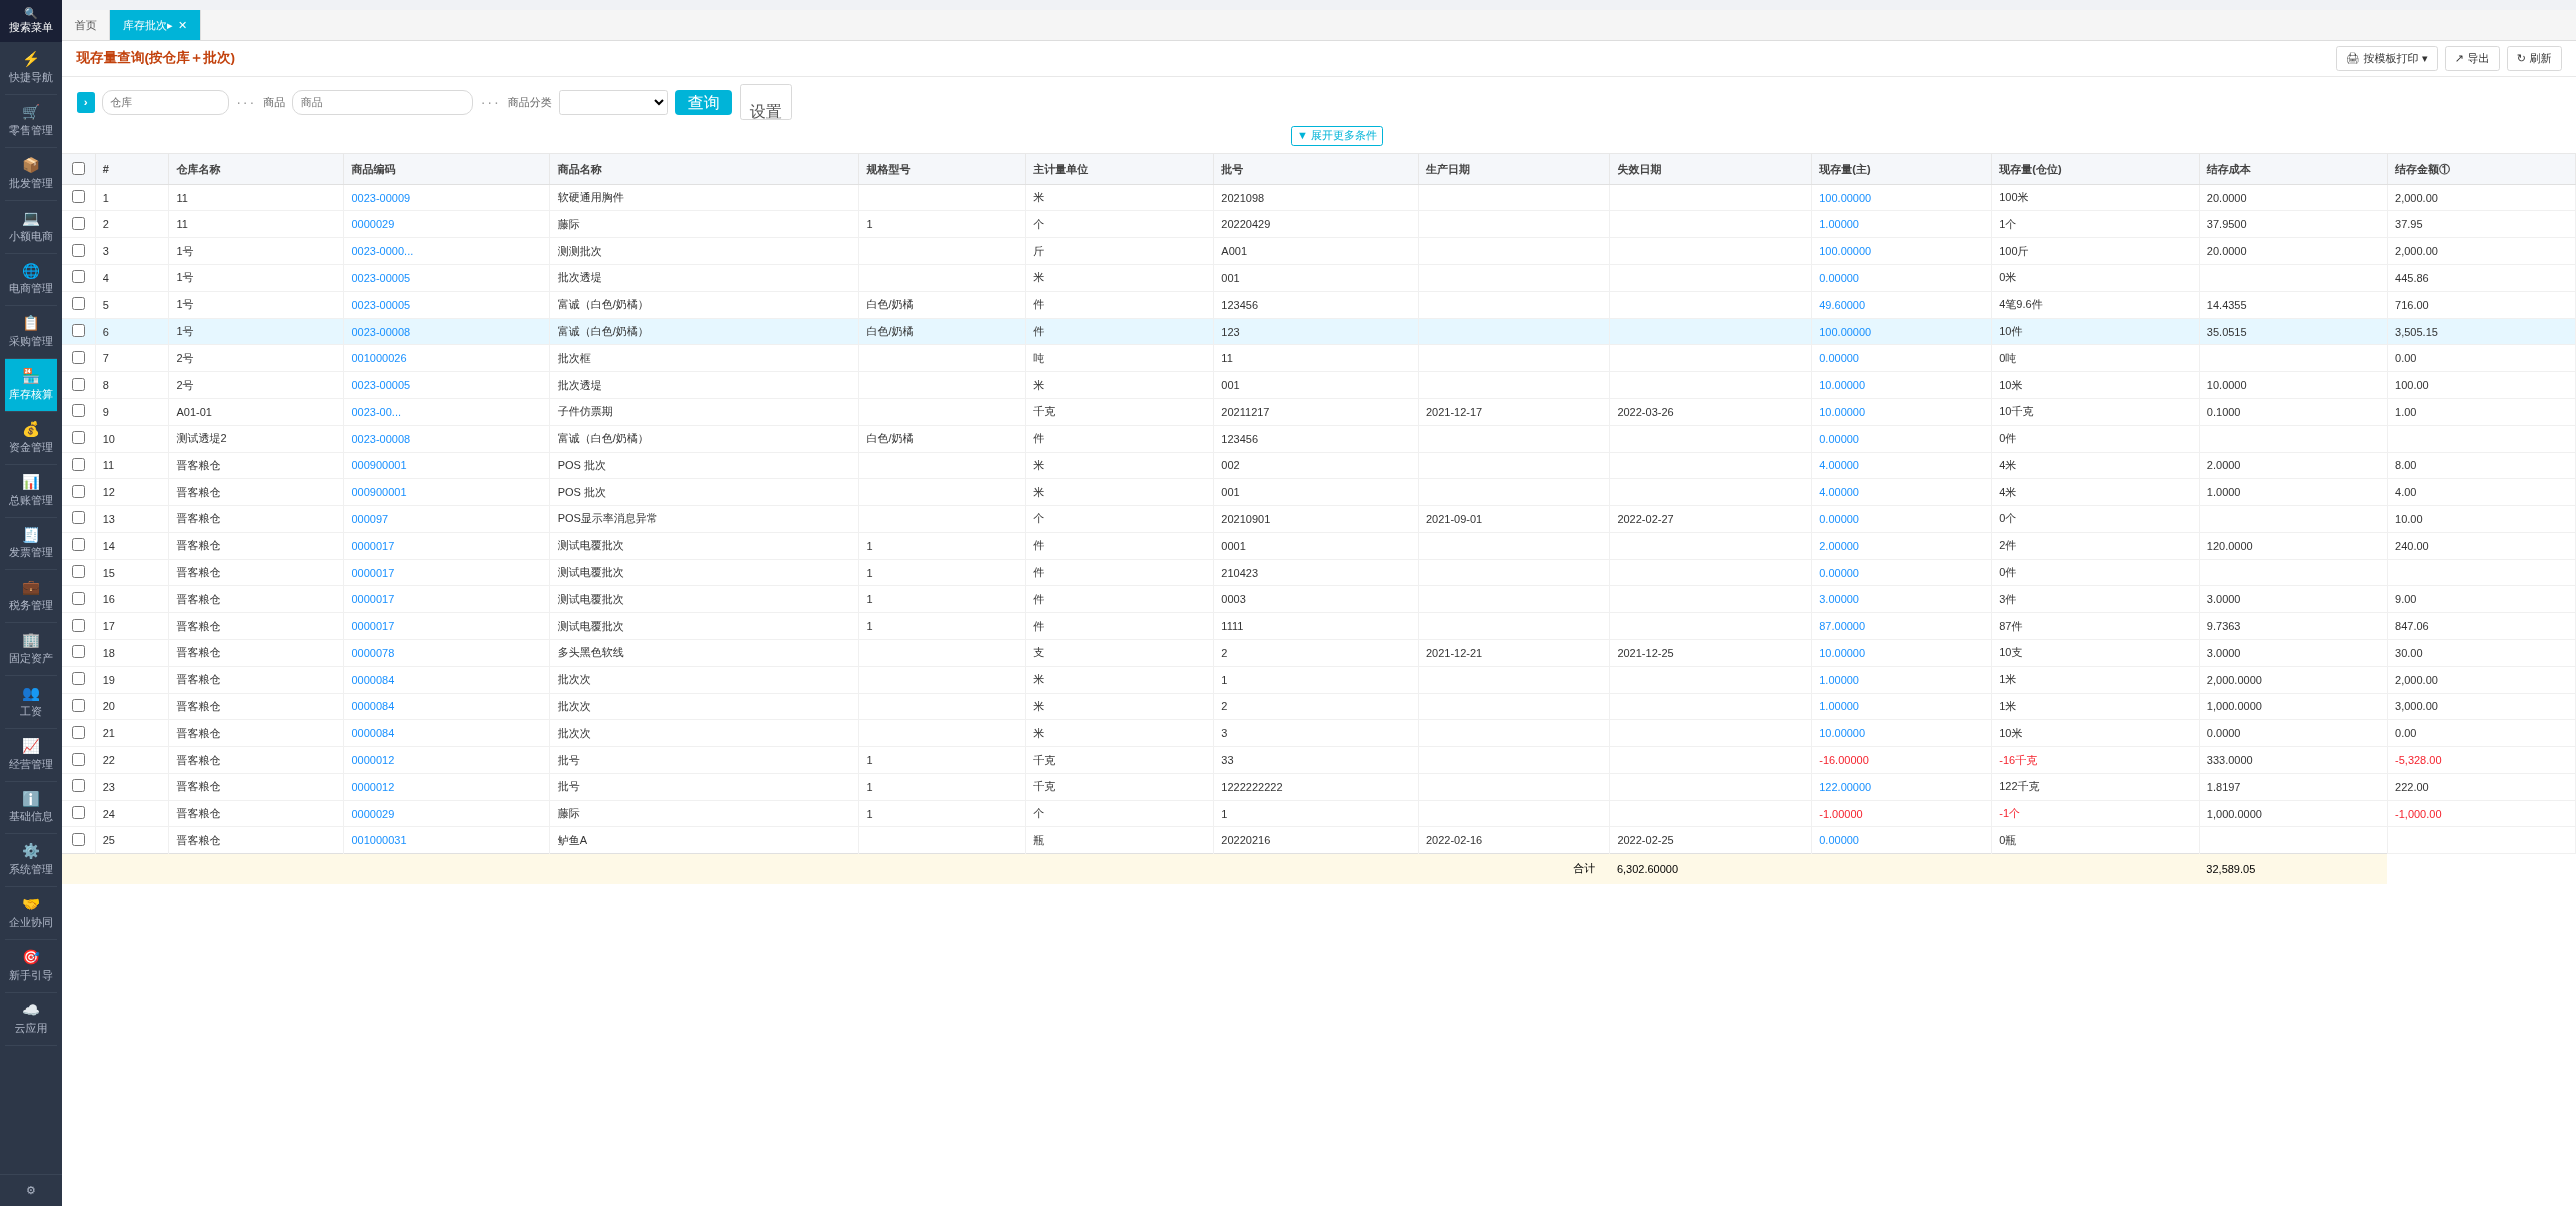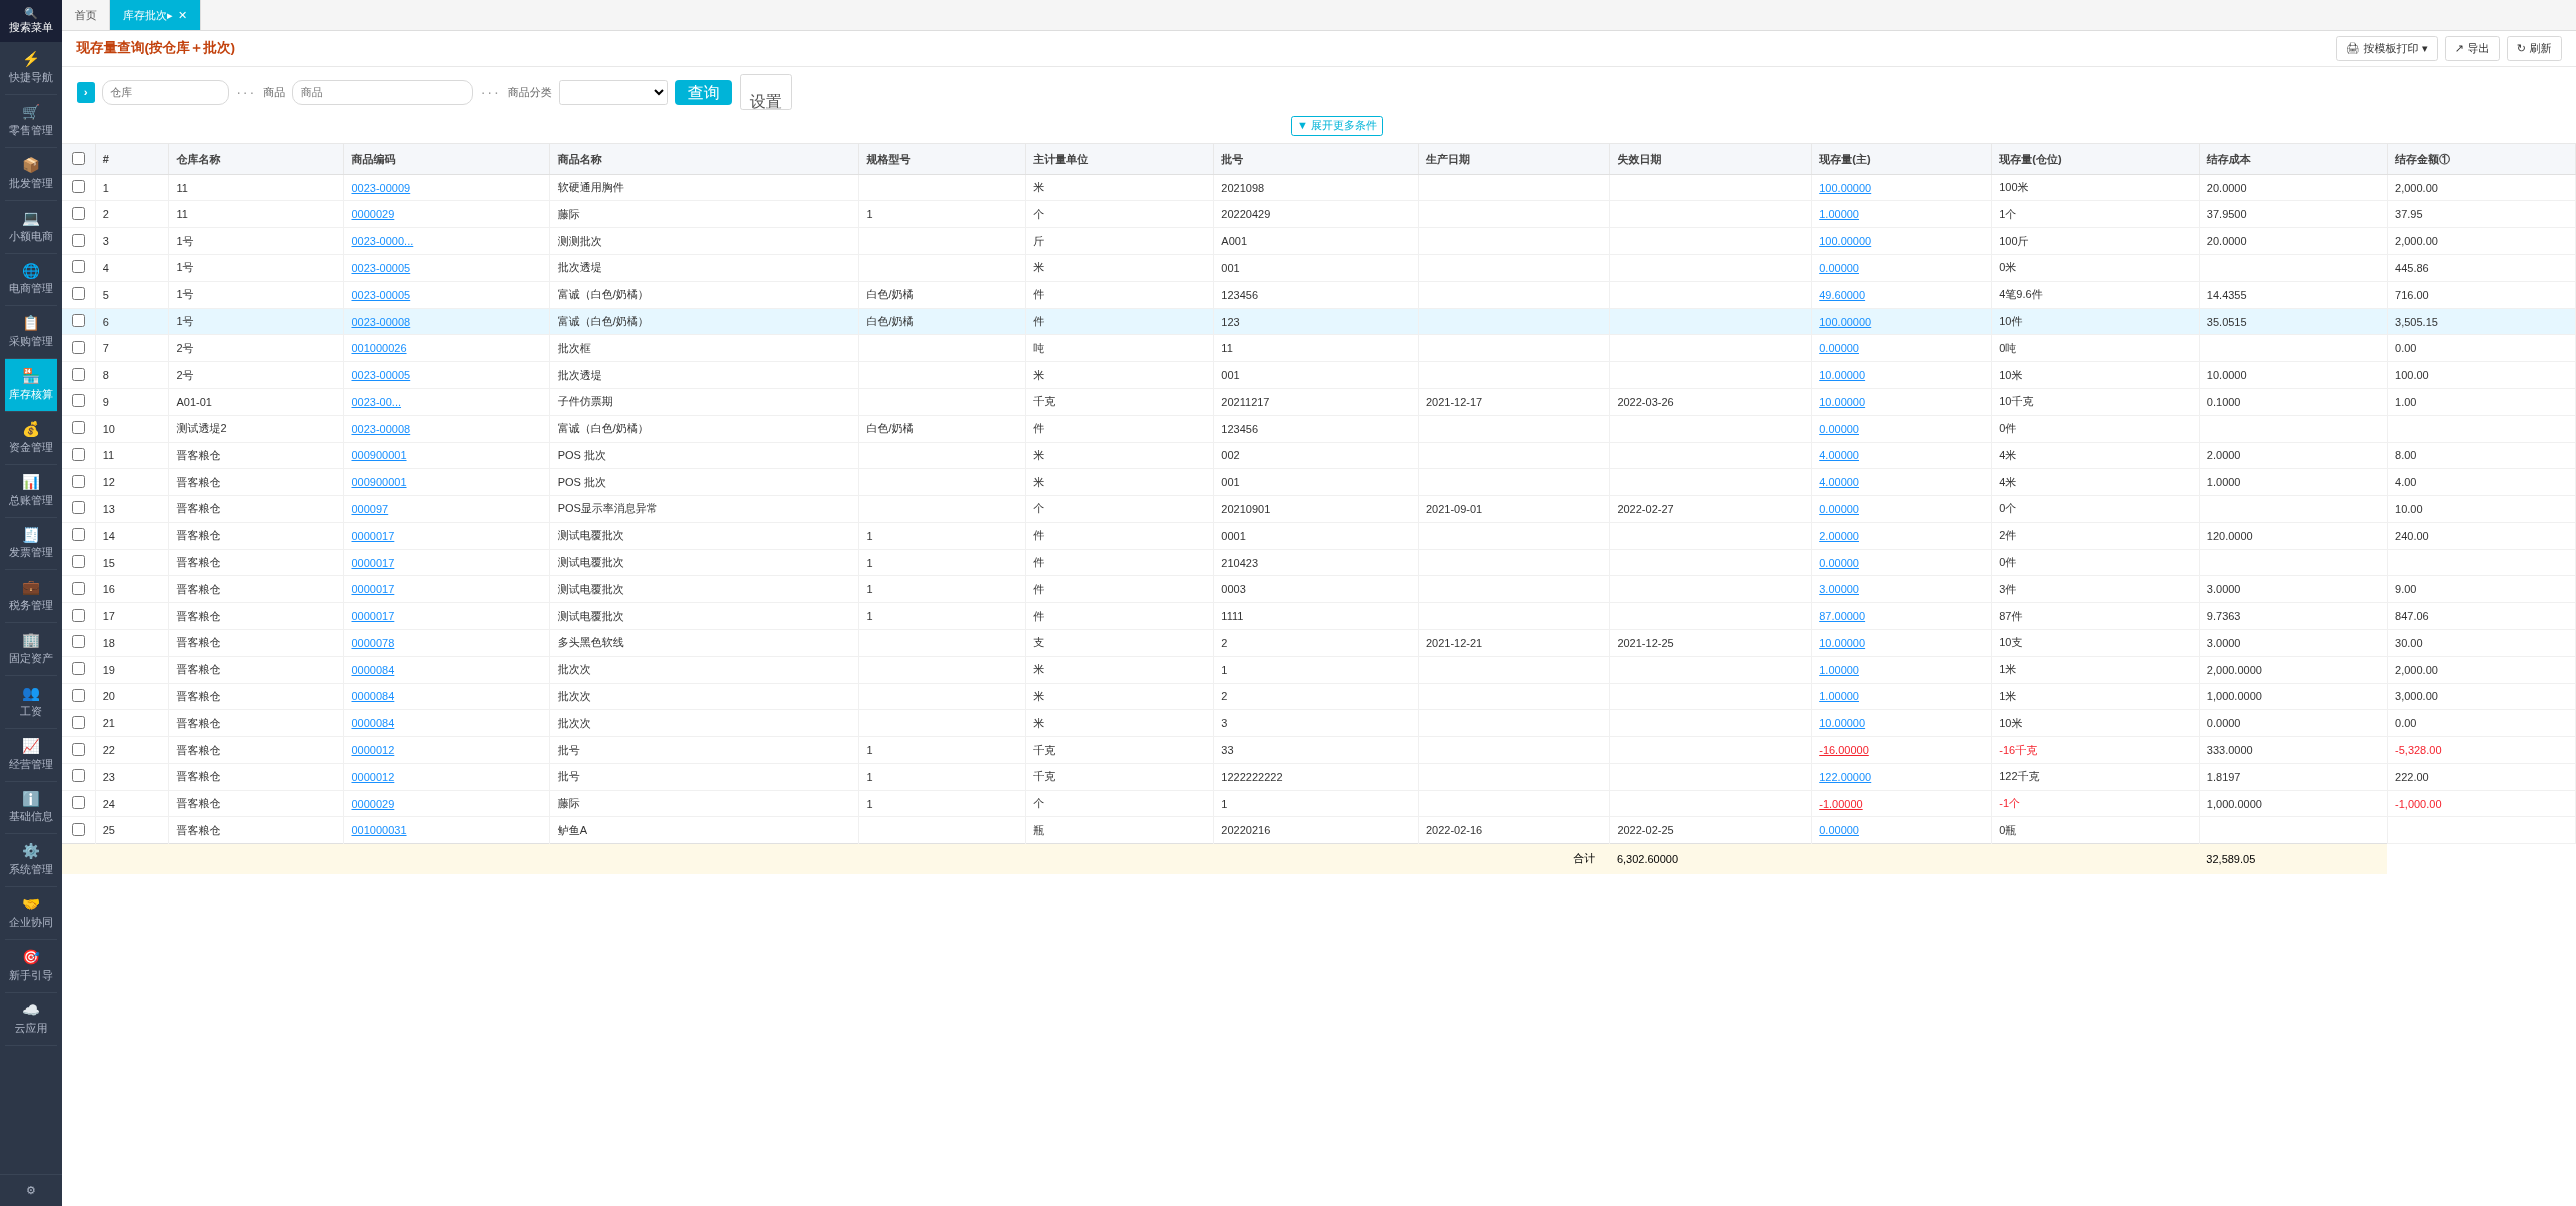--- a/index.html
+++ b/index.html
@@ -57,20 +57,21 @@
 
     
     .top-tabs {
       background: #f5f5f5;
       border-bottom: 0.9px solid #ddd;
       display: flex;
       align-items: center;
       padding: 0;
       height: 31px;
       flex-shrink: 0;
+      margin-top: 10px;
     }
     .top-tab {
       padding: 0 12.7px;
       height: 100%;
       display: flex;
       align-items: center;
       cursor: pointer;
       font-size: 11px;
       color: #555;
       border-right: 0.9px solid #ddd;
@@ -222,21 +223,21 @@
     thead th:first-child { text-align: center; width: 33px; }
     tbody tr { border-bottom: 0.9px solid #f0f0f0; }
     tbody tr.selected { background: #e6f7ff; }
     tbody td {
       padding: 5.4px 7.2px;
       color: #333;
       border-right: 0.9px solid #f0f0f0;
       white-space: nowrap;
     }
     tbody td:first-child { text-align: center; color: #888; }
-    .td-link { color: #1890ff; text-decoration: underline; cursor: pointer; margin-top: 13px; }
+    .td-link { color: #1890ff; cursor: pointer; margin-top: 13px; }
     .td-red { color: #f5222d; }
     .tfoot-row {
       background: #fef9e7;
       font-weight: normal;
       position: sticky;
       bottom: 0;
     }
     .tfoot-row td {
       padding: 7.2px 7.2px;
       border-top: 0.9px solid #e0e0e0;

